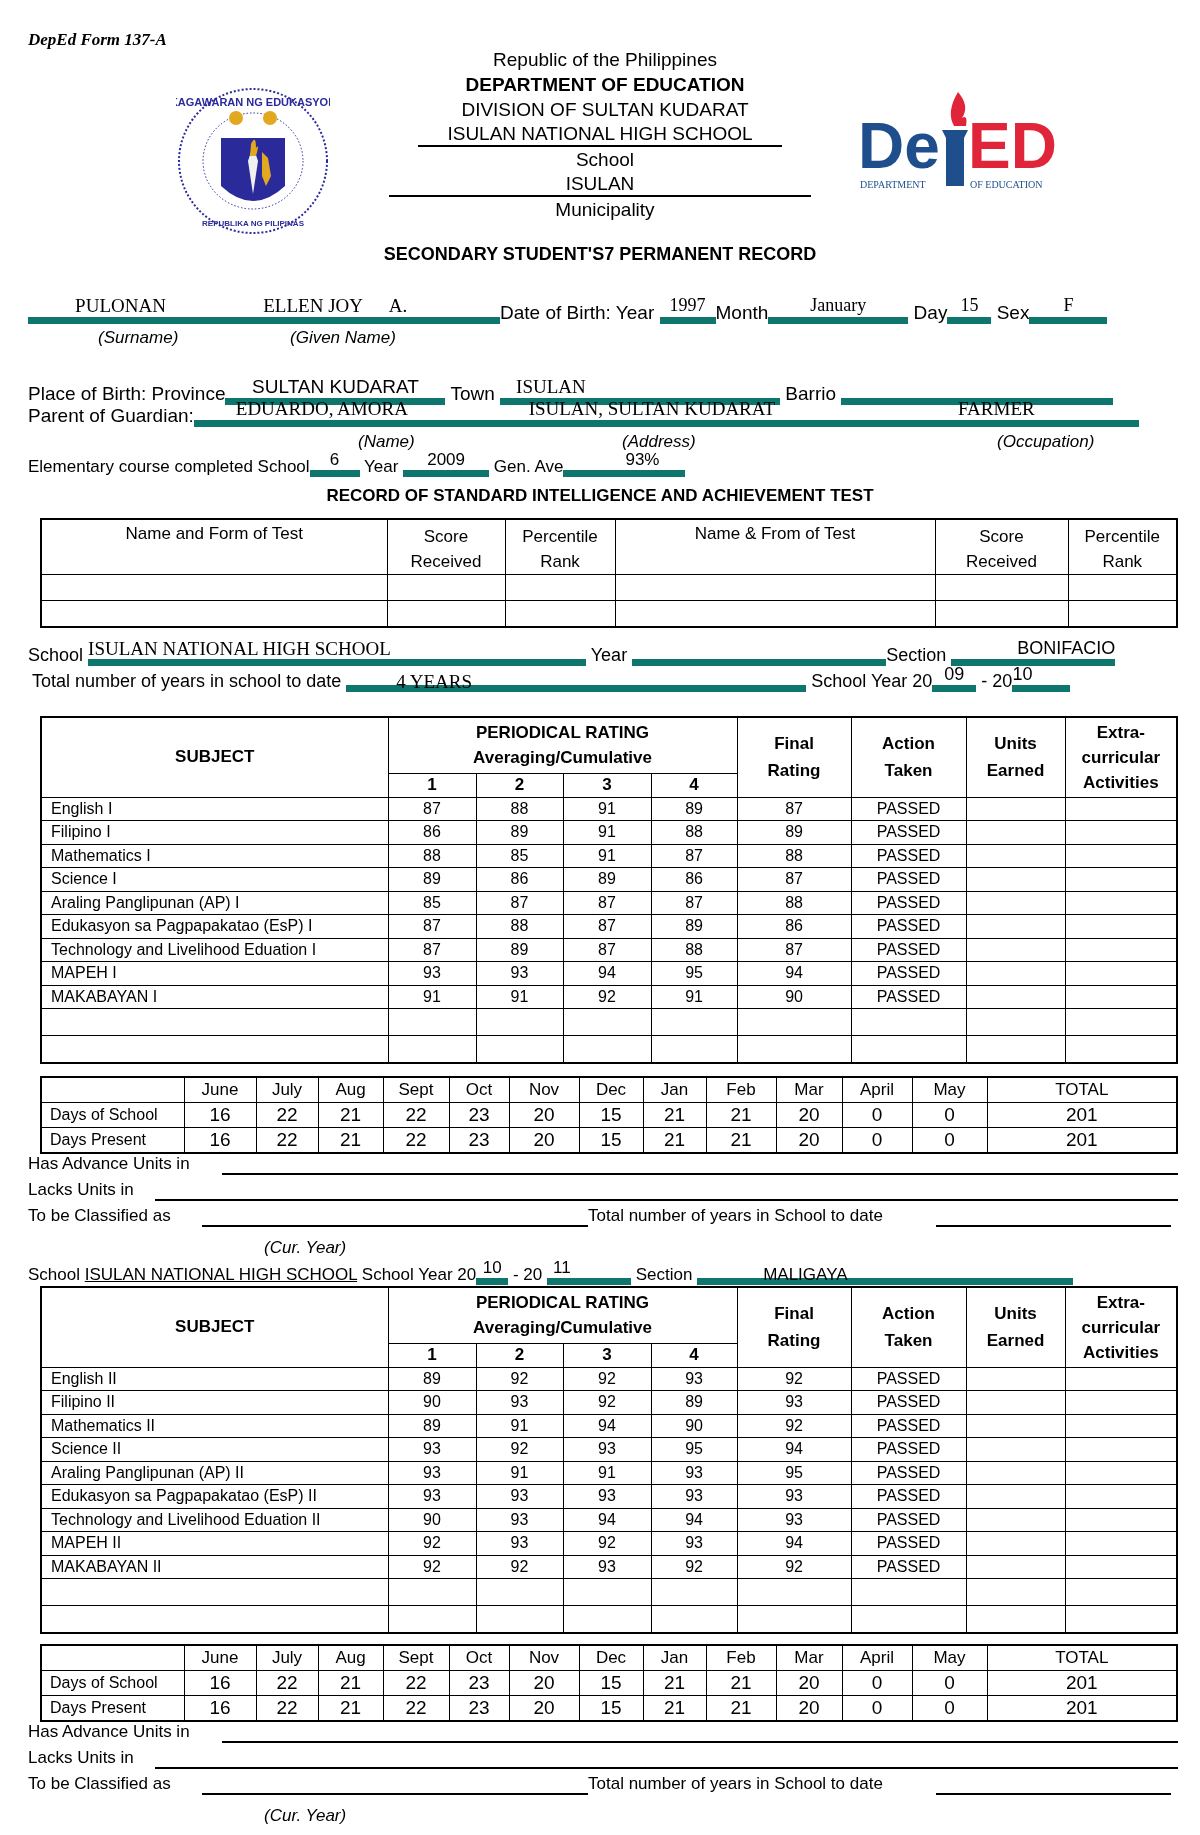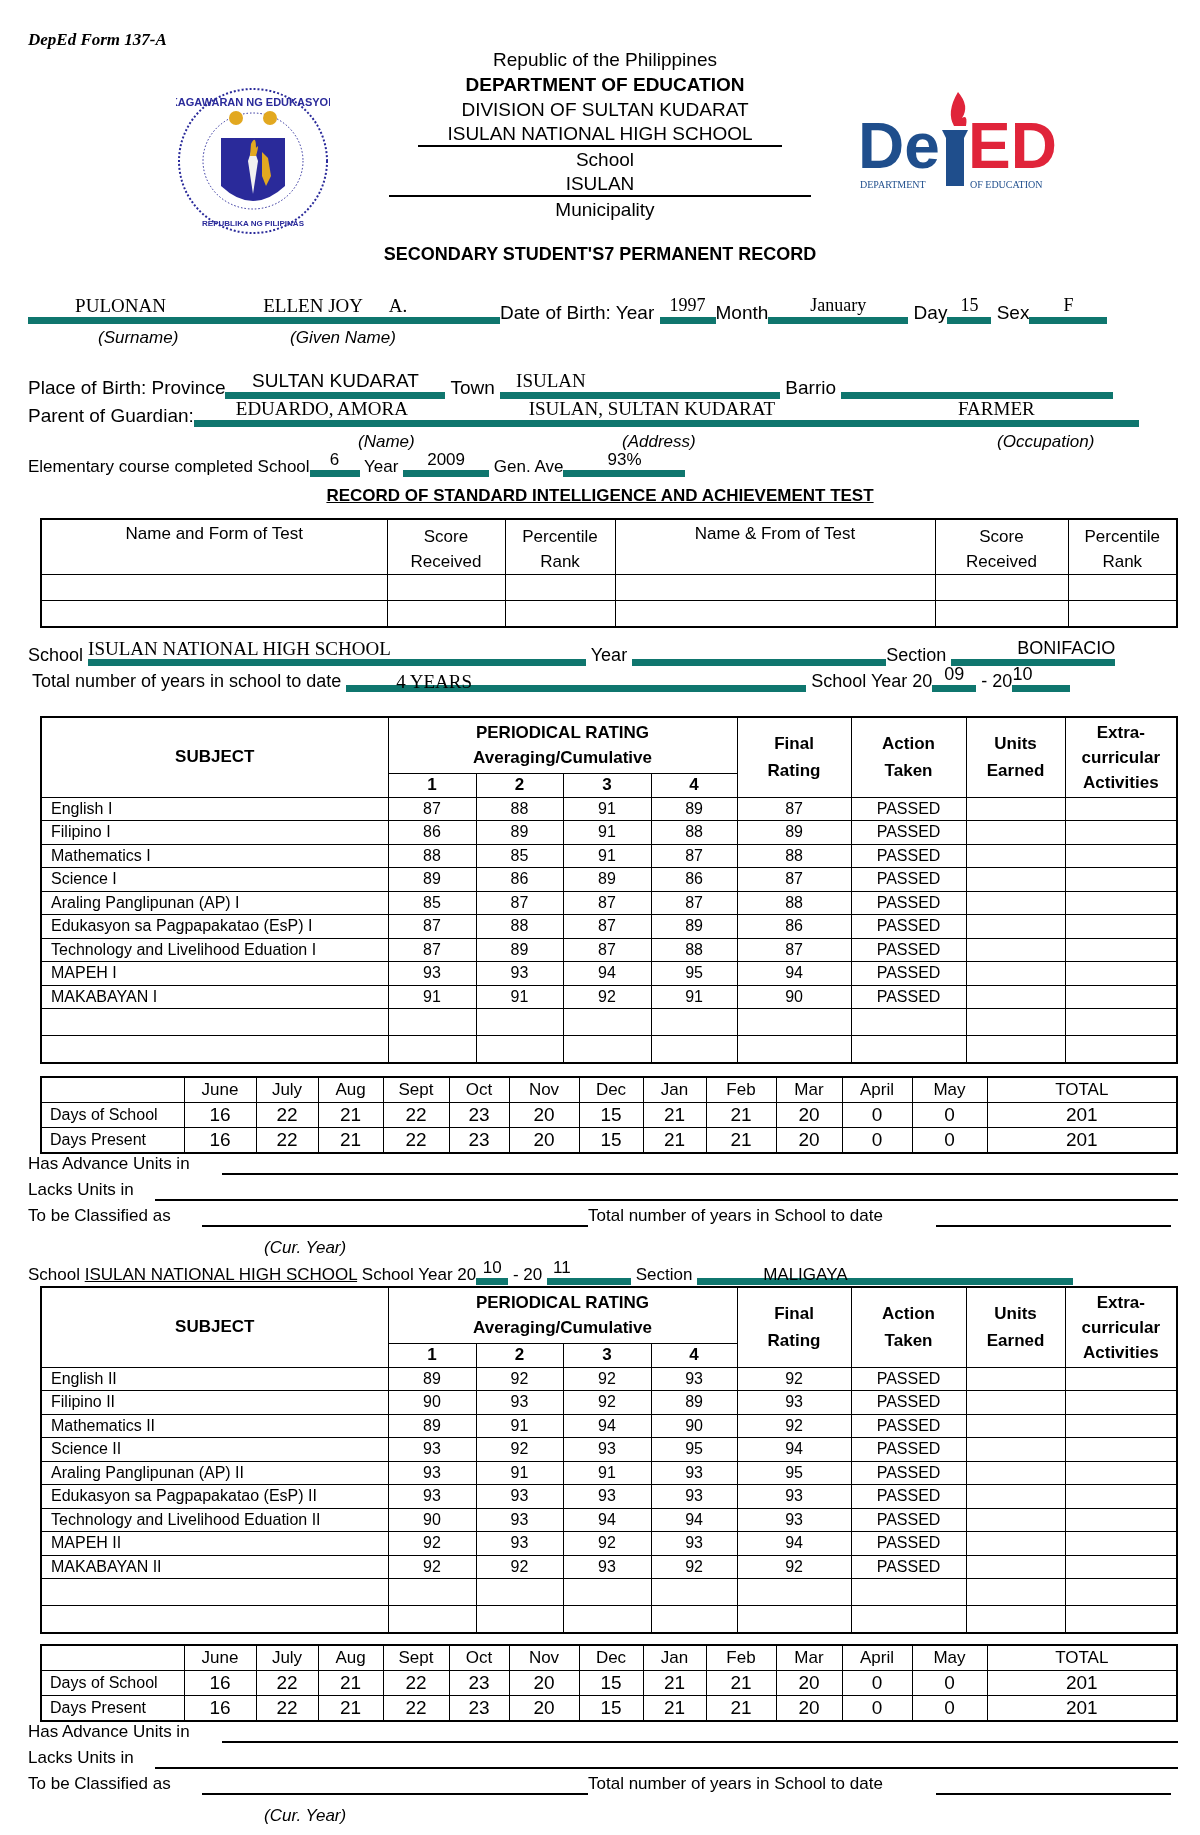--- a/index.html
+++ b/index.html
@@ -73,42 +73,42 @@
 <div class="abs row" style="left:28px;top:295px;">
   <span class="fill serif" style="width:472px;text-align:left;"><span style="display:inline-block;width:185px;text-align:center;">PULONAN</span><span style="display:inline-block;width:150px;text-align:right;">ELLEN JOY</span><span style="display:inline-block;width:70px;text-align:center;">A.</span></span><span>Date of Birth: Year</span>
   <span class="fill serif" style="width:56px;font-size:18px;">1997</span><span>Month</span><span class="fill serif" style="width:140px;font-size:18px;">January</span>
   <span>Day</span><span class="fill serif" style="width:44px;font-size:18px;">15</span>
   <span>Sex</span><span class="fill serif" style="width:78px;font-size:18px;">F</span>
 </div>
 <div class="abs cap" style="left:98px;top:322px;">(Surname)</div>
 <div class="abs cap" style="left:290px;top:322px;">(Given Name)</div>
 
 <div class="abs row" style="left:28px;top:370px;">
-  <span>Place of Birth: Province</span><span class="fill" style="width:220px;">SULTAN KUDARAT</span>
+  <span>Place of Birth: Province</span><span class="fill" style="width:220px;margin-top:6px;">SULTAN KUDARAT</span>
   <span>Town</span>
   <span class="fill serif" style="width:264px;text-align:left;padding-left:16px;">ISULAN</span>
   <span>Barrio</span>
   <span class="fill" style="width:272px;"></span>
 </div>
 
 <div class="abs row" style="left:28px;top:398px;">
   <span>Parent of Guardian:</span><span class="fill serif" style="width:945px;text-align:left;"><span style="display:inline-block;width:256px;text-align:center;">EDUARDO, AMORA</span><span style="display:inline-block;width:404px;text-align:center;">ISULAN, SULTAN KUDARAT</span><span style="display:inline-block;width:285px;text-align:center;">FARMER</span></span>
 </div>
 <div class="abs cap" style="left:358px;top:426px;">(Name)</div>
 <div class="abs cap" style="left:622px;top:426px;">(Address)</div>
 <div class="abs cap" style="left:997px;top:426px;">(Occupation)</div>
 
 <div class="abs row" style="left:28px;top:450px;font-size:17px;">
   <span>Elementary course completed  School</span><span class="fill" style="width:50px;font-size:17px;height:20px;">6</span>
   <span>Year</span>
   <span class="fill" style="width:86px;font-size:17px;height:20px;">2009</span>
-  <span>Gen. Ave</span><span class="fill" style="width:122px;font-size:17px;height:20px;"><span style="display:inline-block;width:70px;text-align:center;">93%</span></span>
-</div>
-
-<div class="abs" style="left:0;width:1200px;text-align:center;top:486px;font-size:17px;font-weight:bold;text-decoration:underline;">RECORD OF STANDARD INTELLIGENCE AND ACHIEVEMENT TEST</div>
+  <span>Gen. Ave</span><span class="fill" style="width:122px;font-size:17px;height:20px;"><span style="display:inline-block;width:70px;text-align:right;">93%</span></span>
+</div>
+
+<div class="abs" style="left:0;width:1200px;text-align:center;top:486px;font-size:17px;font-weight:bold;">RECORD OF STANDARD INTELLIGENCE AND ACHIEVEMENT TEST</div>
 
 <table class="t1" style="left:40px;top:518px;width:1136px;table-layout:fixed;border:2px solid #000;">
   <colgroup>
       <col style="width:346px">
       <col style="width:118px">
       <col style="width:110px">
       <col style="width:320px">
       <col style="width:133px">
       <col style="width:109px">
     </colgroup>

